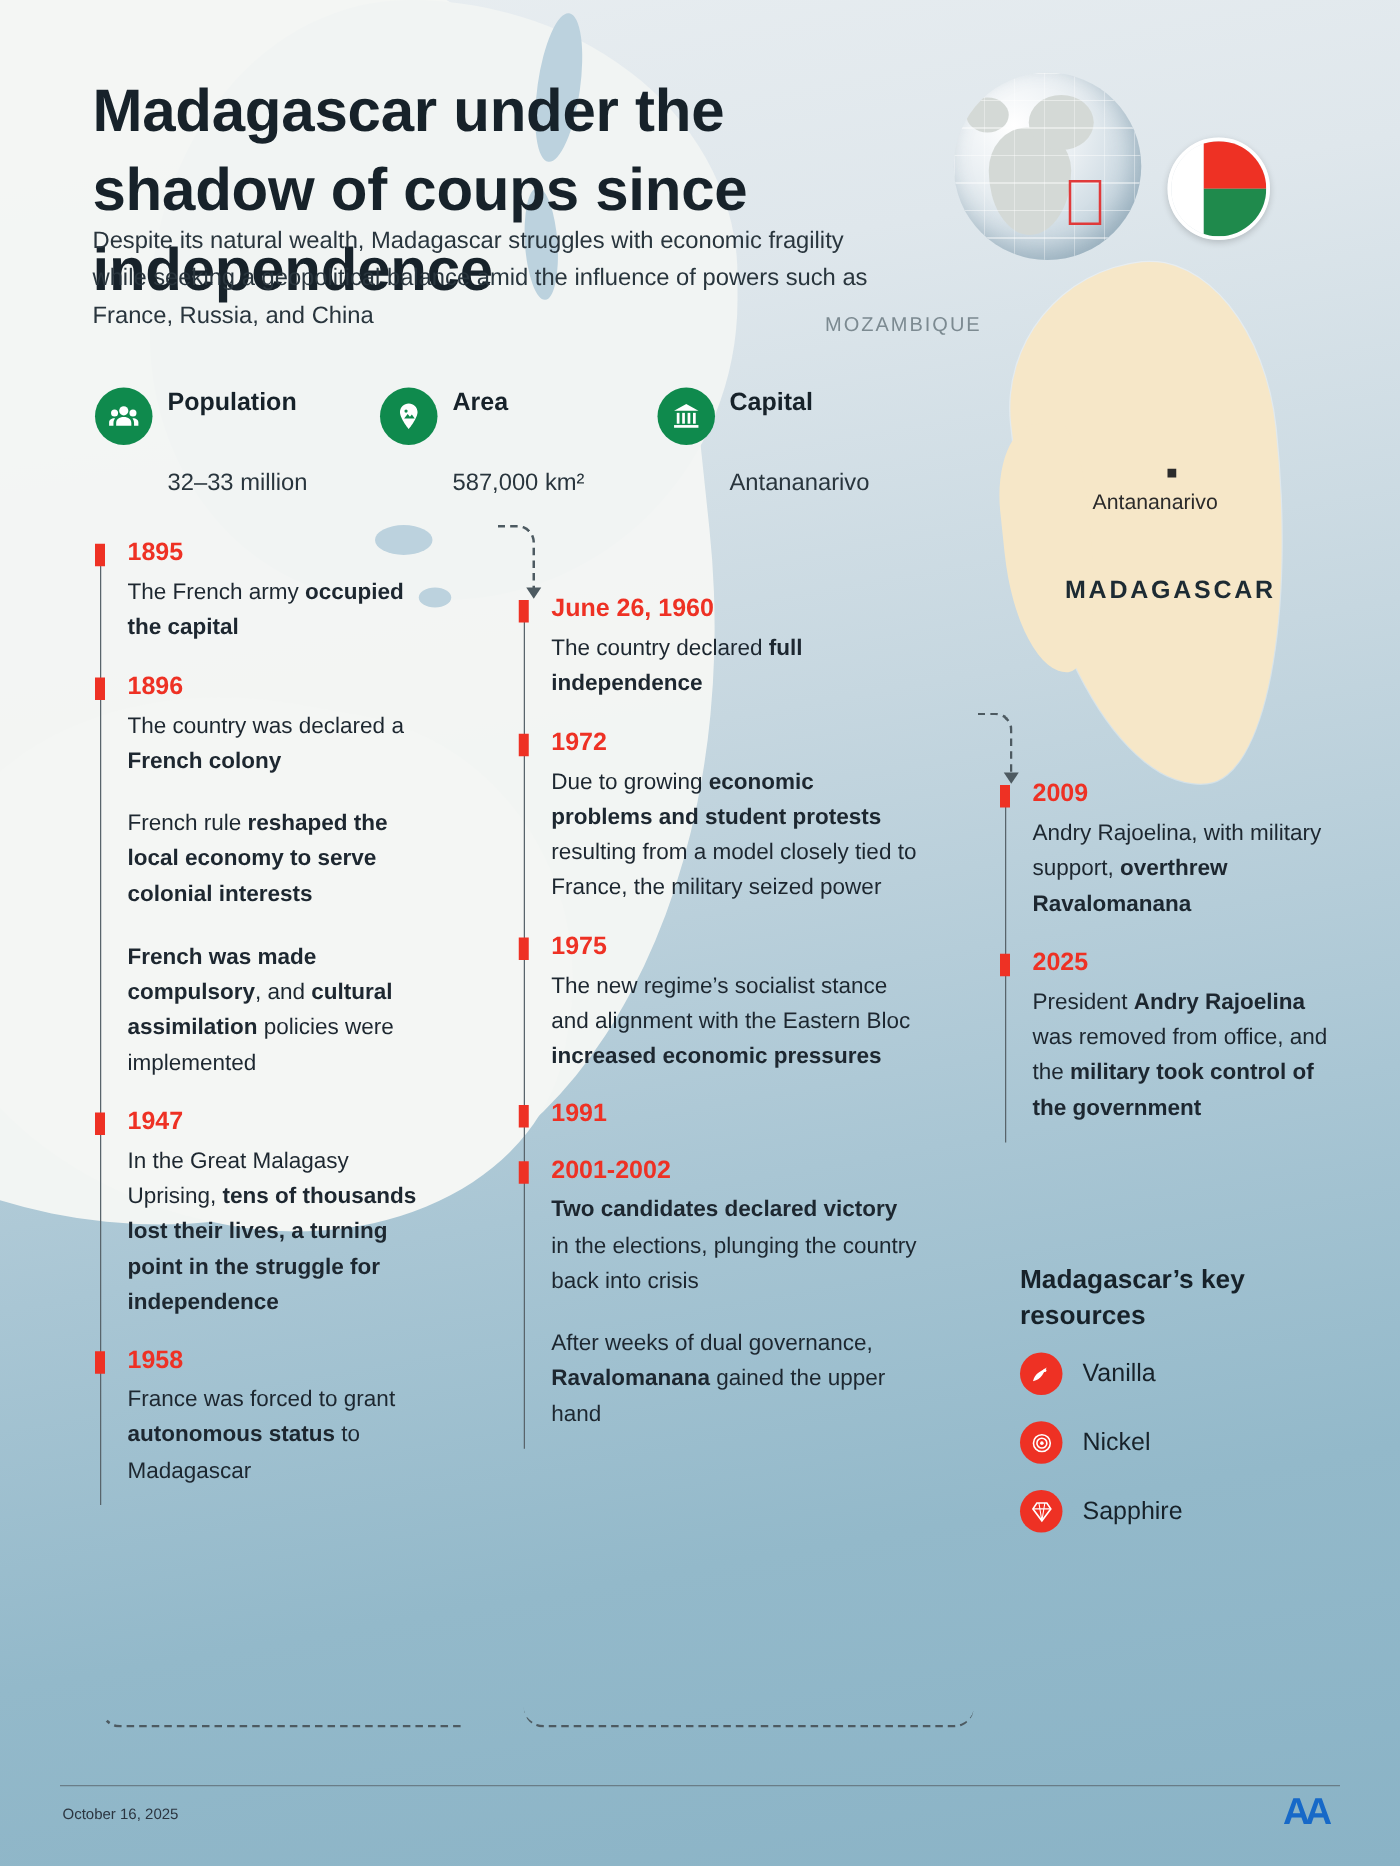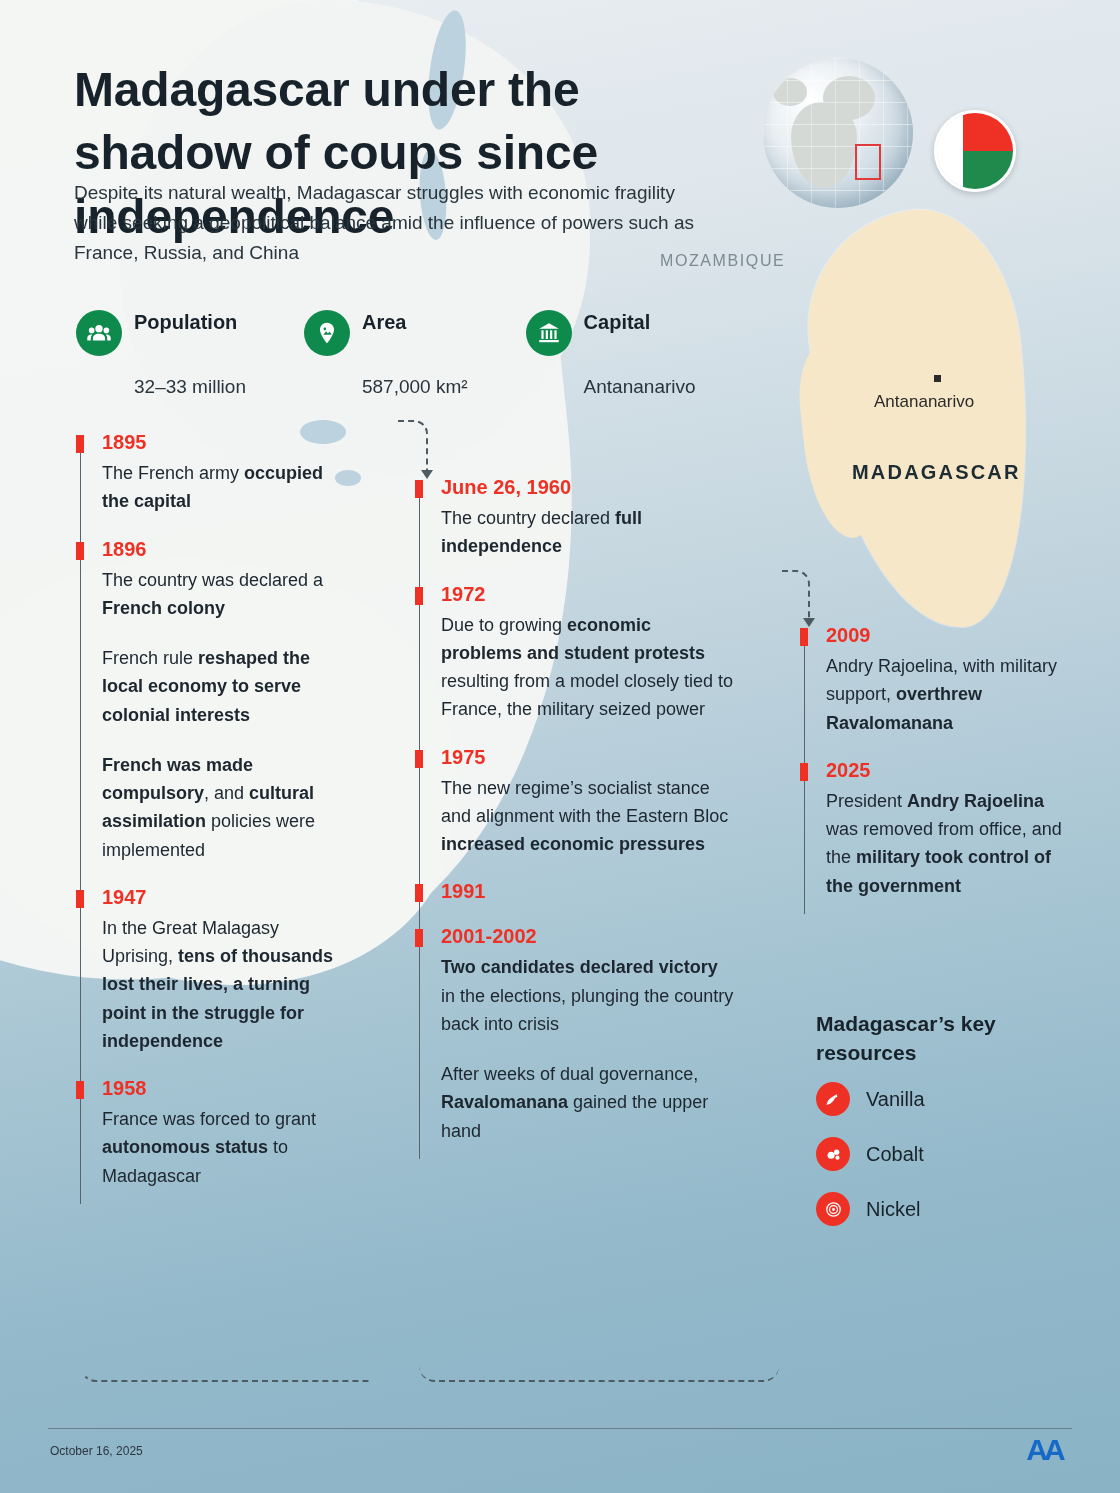--- a/index.html
+++ b/index.html
@@ -480,36 +480,35 @@
           <svg viewBox="0 0 24 24">
             <path d="M6 18c3-1 6-4 8-8l3-5-5 3c-4 2-7 5-8 8l-1 3 3-1z"></path>
             <circle cx="15" cy="8" r="1.6"></circle>
           </svg>
         </div>
         <div class="nm">Vanilla</div>
       </div>
       <div class="res-item">
         <div class="ic">
           <svg viewBox="0 0 24 24">
-            <circle cx="9" cy="13" r="4.5"></circle>
-            <circle cx="16" cy="9" r="3.4"></circle>
-            <circle cx="17" cy="16" r="2.6"></circle>
-          </svg>
-        </div>
-        <div class="nm">Cobalt</div>
-      </div>
-      <div class="res-item">
-        <div class="ic">
-          <svg viewBox="0 0 24 24">
             <circle cx="12" cy="12" r="8.5" fill="none" stroke="#fff" stroke-width="1.6"></circle>
             <circle cx="12" cy="12" r="5" fill="none" stroke="#fff" stroke-width="1.6"></circle>
             <circle cx="12" cy="12" r="1.8"></circle>
           </svg>
         </div>
         <div class="nm">Nickel</div>
       </div>
+      <div class="res-item">
+        <div class="ic">
+          <svg viewBox="0 0 24 24">
+            <path d="M7 3h10l4 6-9 12L3 9l4-6z" fill="none" stroke="#fff" stroke-width="1.7"></path>
+            <path d="M3 9h18M9 3l3 18M15 3l-3 18" stroke="#fff" stroke-width="1.1" fill="none"></path>
+          </svg>
+        </div>
+        <div class="nm">Sapphire</div>
+      </div>
     </div>
 
   <div class="footer-rule"></div>
   <div class="footer-date">October 16, 2025</div>
   <div class="logo">AA</div>
 
 </div>
 
 </body></html>

